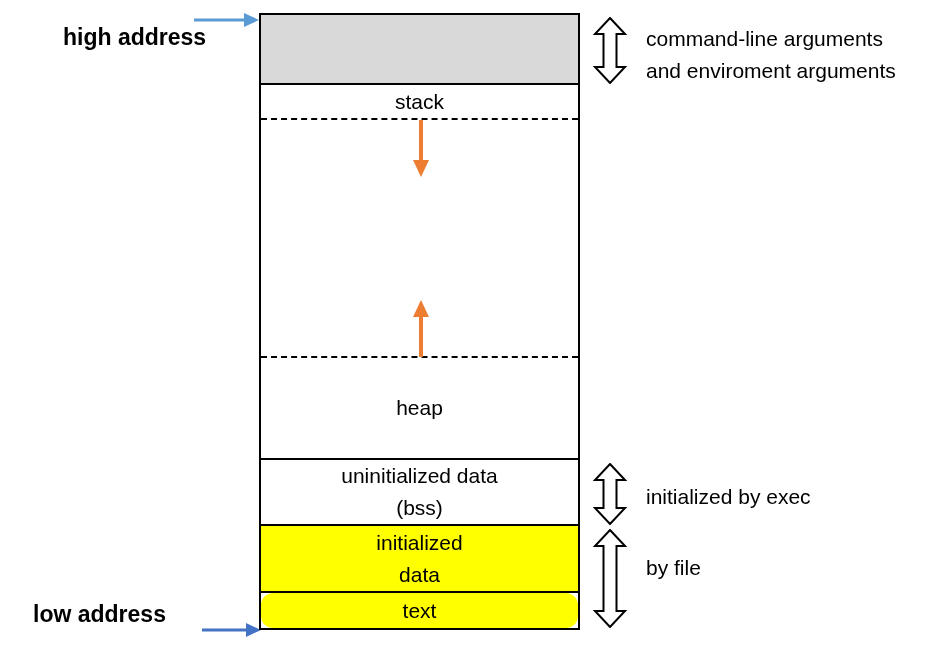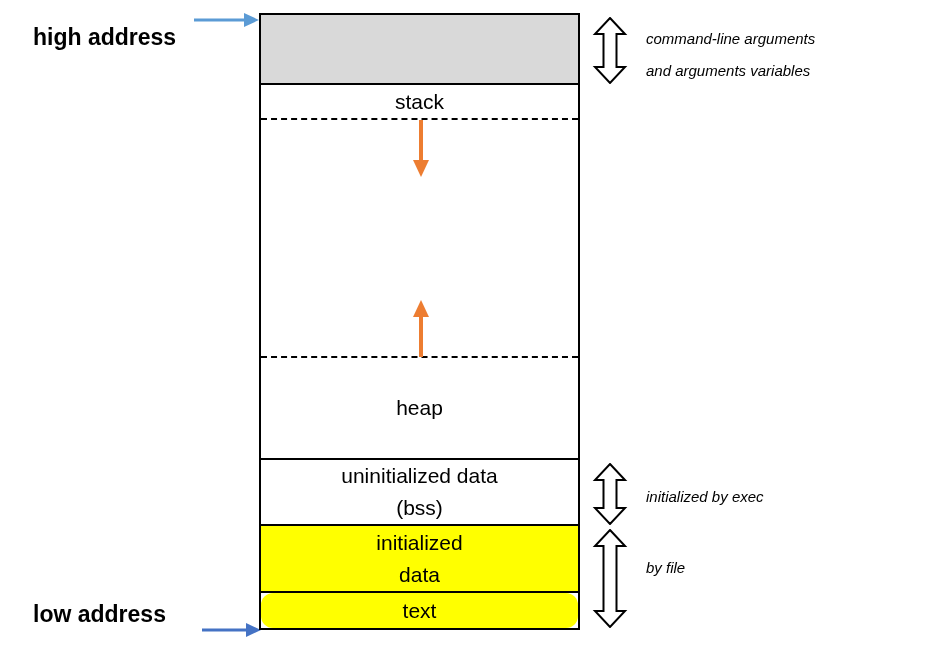--- a/index.html
+++ b/index.html
@@ -42,29 +42,28 @@
   .sect-text  { top: 578px; height: 35px;  background: #ffff00; border-radius: 12px; }
 
   
   .addr-label {
     position: absolute;
     left: 33px;
     font-size: 23px;
     font-weight: bold;
     white-space: nowrap;
   }
-  .addr-high { top: 24px; }
+  .addr-high { top: 24px; margin-left: 30px; }
   .addr-low  { top: 601px; text-align: center; }
 
   .note {
     position: absolute;
     left: 646px;
-    font-size: 15px;
+    font-size: 21px;
     white-space: nowrap;
-    font-style: italic;
   }
   .note-args    { top: 23px;  line-height: 32px; }
   .note-bss     { top: 486px; line-height: 22px; }
   .note-program { top: 551px; line-height: 33px; }
 
   
   .arrow-svg { position: absolute; display: block; }
   .hollow-arrow polygon { fill: #ffffff; stroke: #000000; stroke-width: 2; stroke-linejoin: miter; }
   .orange-line    { stroke: #ed7d31; stroke-width: 4; }
   .orange-head    { fill: #ed7d31; }
@@ -126,21 +125,21 @@
   </svg>
   <svg class="arrow-svg hollow-arrow" style="left:592px; top:463px;" width="36" height="62">
     <polygon points="18,1 33,17 24.5,17 24.5,45 33,45 18,61 3,45 11.5,45 11.5,17 3,17"></polygon>
   </svg>
   <svg class="arrow-svg hollow-arrow" style="left:592px; top:529px;" width="36" height="99">
     <polygon points="18,1 33,17 24.5,17 24.5,82 33,82 18,98 3,82 11.5,82 11.5,17 3,17"></polygon>
   </svg>
 
   <div class="note note-args">
     <div>command-line arguments</div>
-    <div>and arguments variables</div>
+    <div>and enviroment arguments</div>
   </div>
   <div class="note note-bss">
     <div>initialized by exec</div>
   </div>
   <div class="note note-program">
     <div>by file</div>
   </div>
 
 </div>
 

